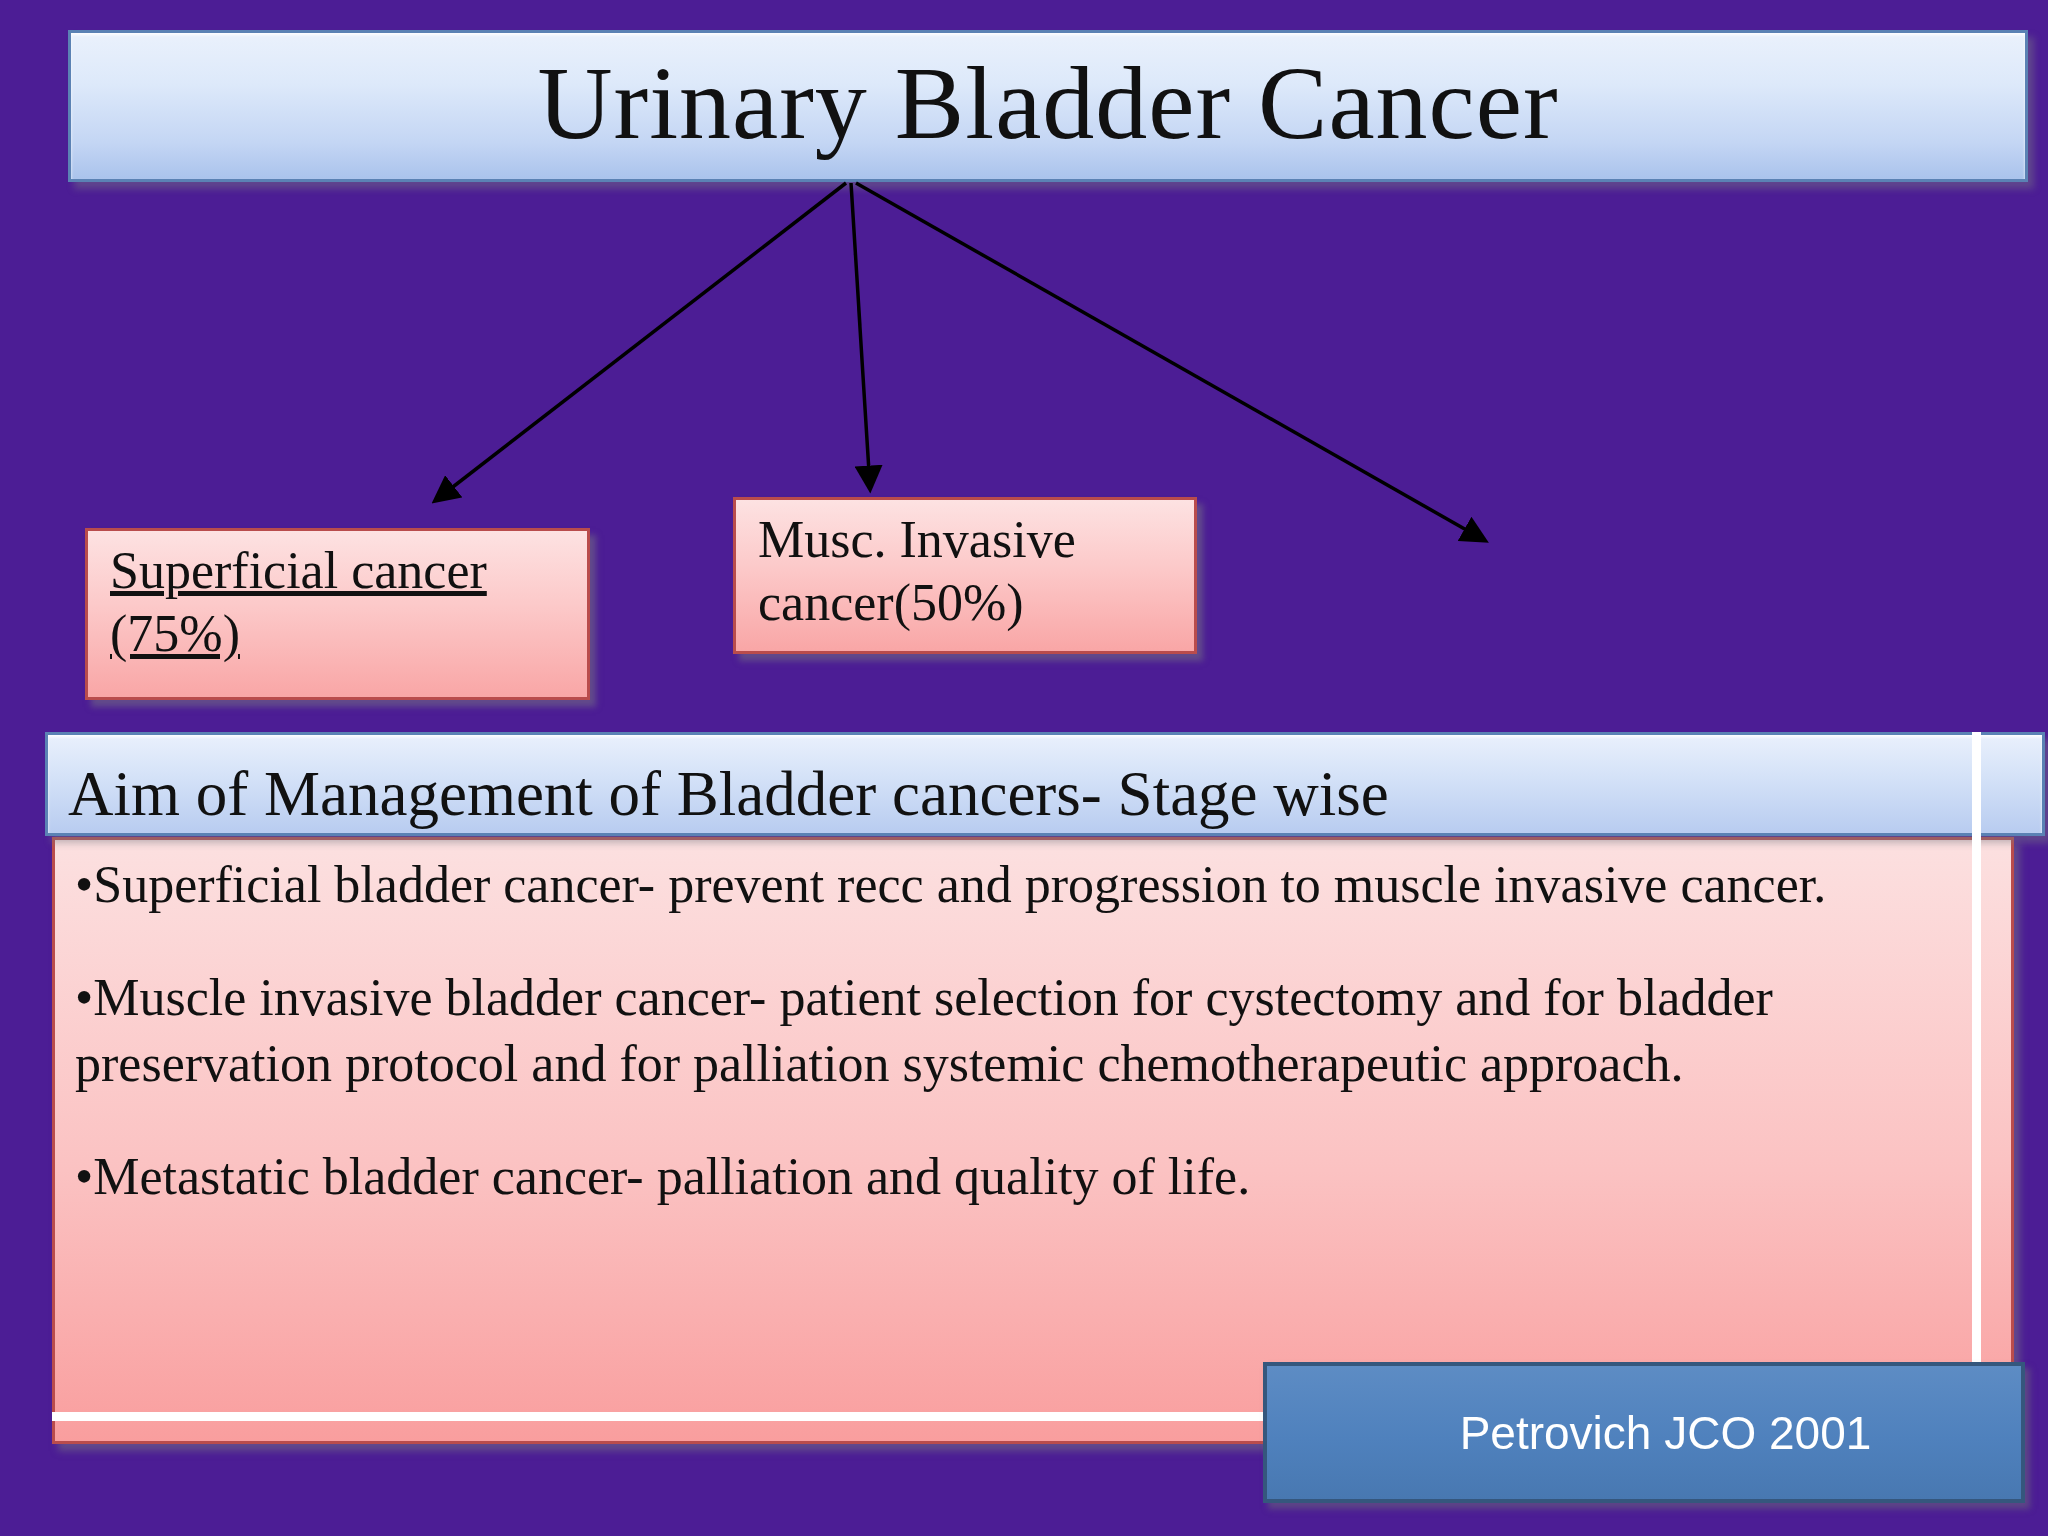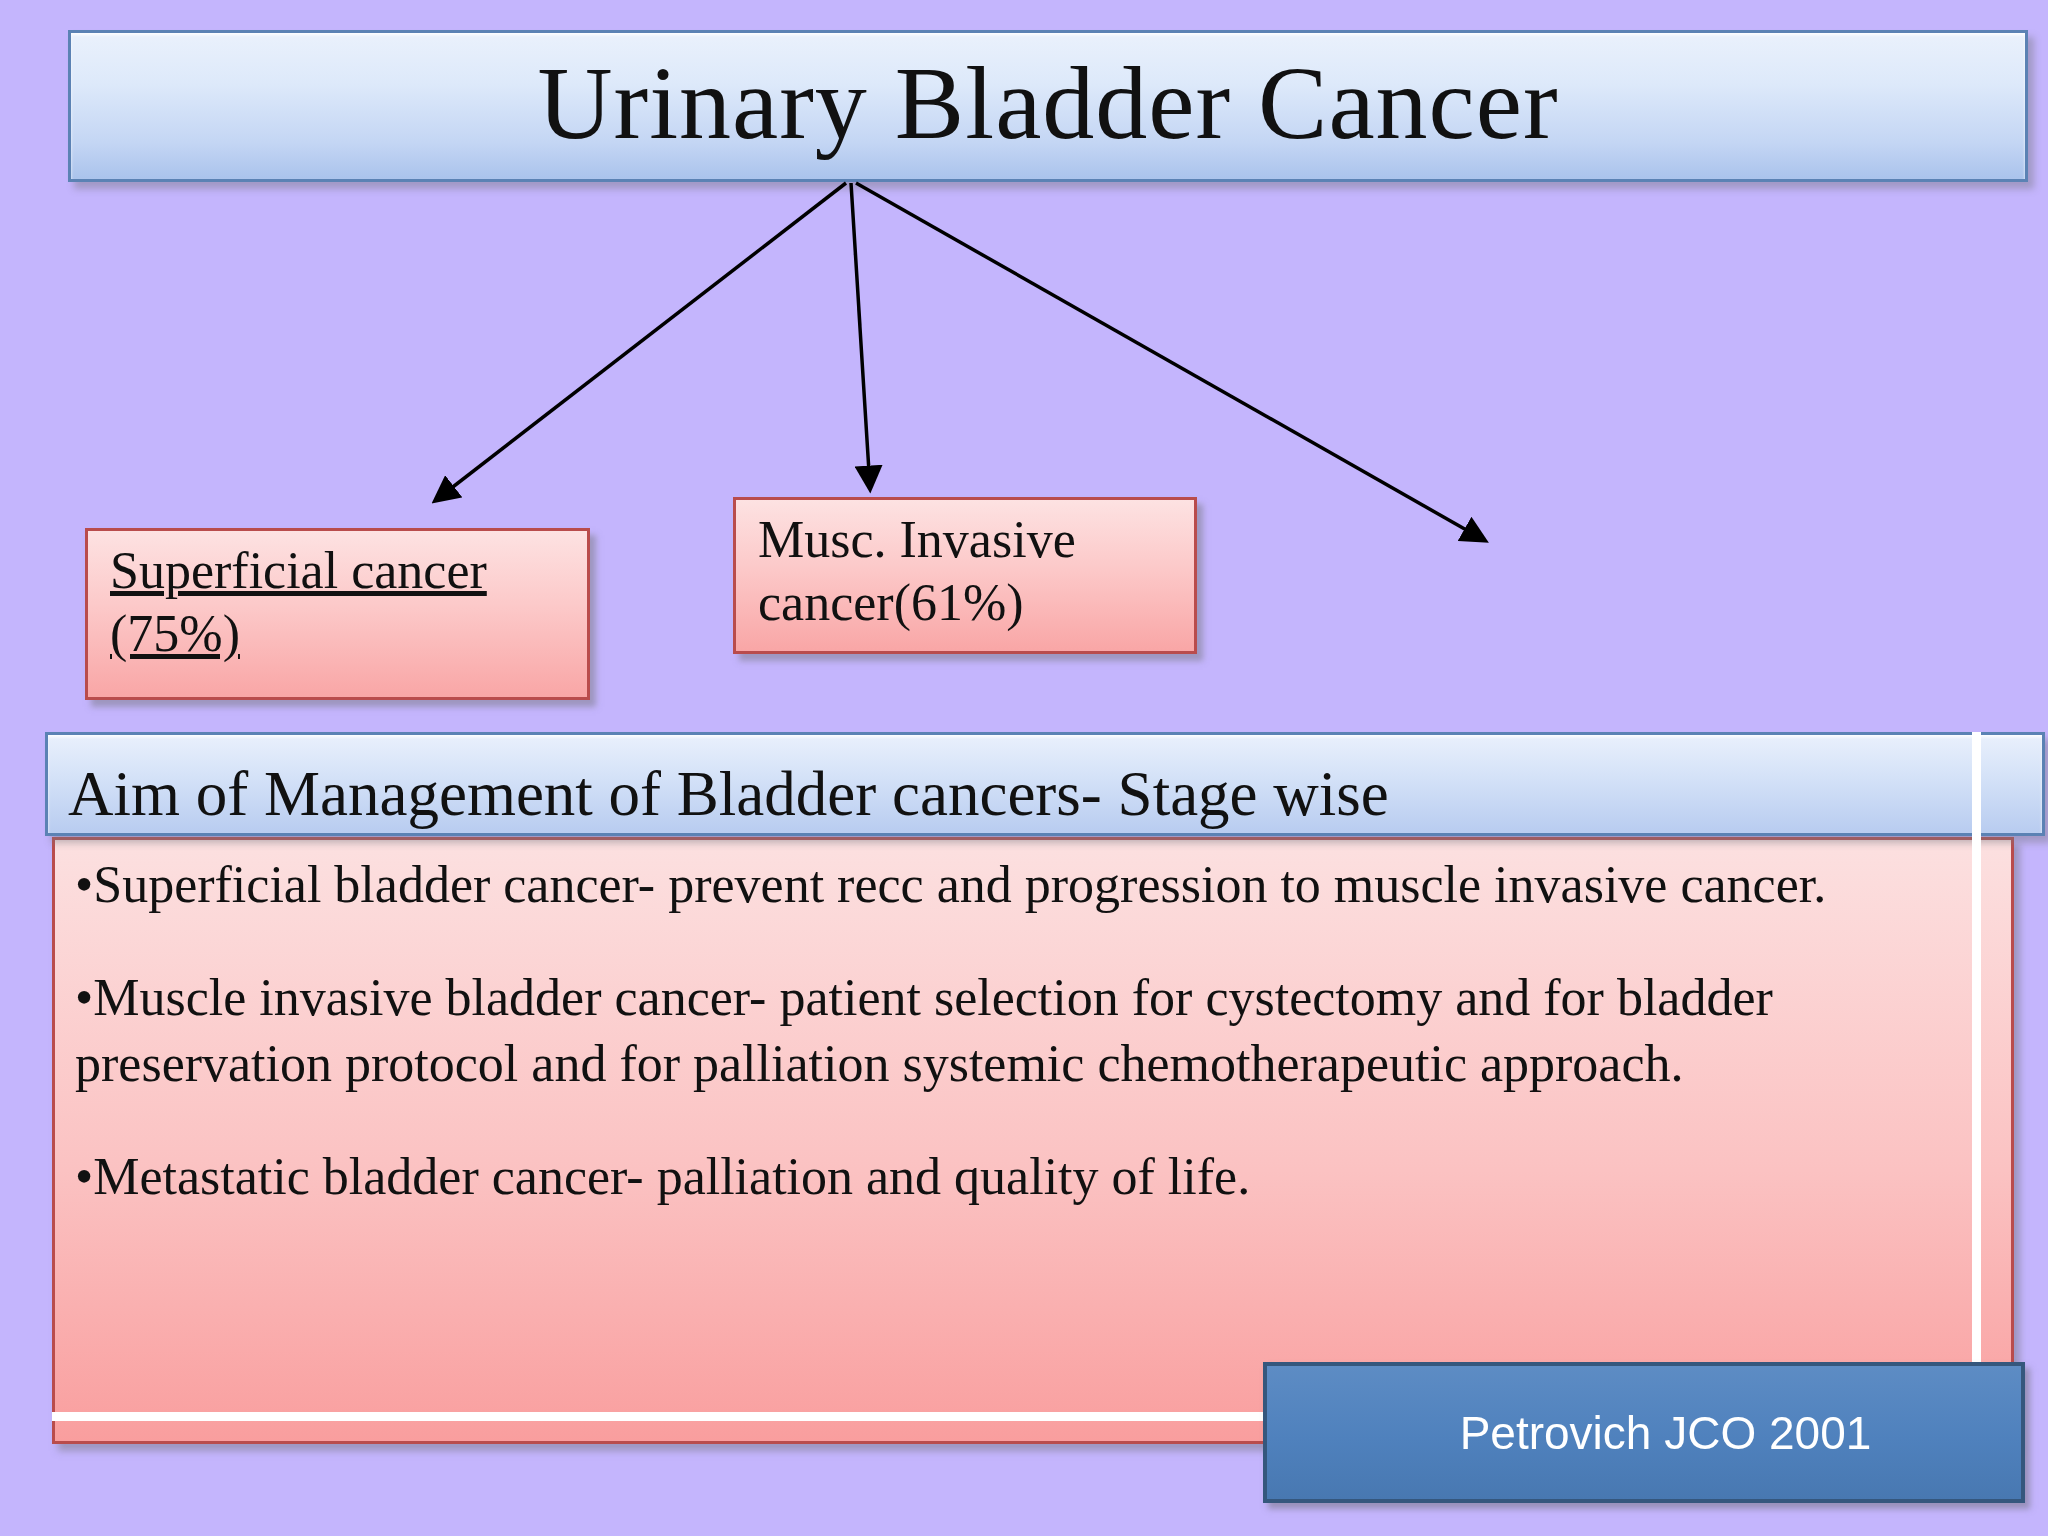--- a/index.html
+++ b/index.html
@@ -4,21 +4,21 @@
 <style>
   html, body {
     margin: 0;
     padding: 0;
     background: #ffffff;
   }
   .slide {
     position: relative;
     width: 2048px;
     height: 1536px;
-    background: #c4b5fd;
+    background: #4c1d95;
     overflow: hidden;
     font-family: "Liberation Serif", serif;
     color: #111111;
   }
 
   
   .title-box {
     position: absolute;
     left: 68px; top: 30px;
     width: 1954px; height: 146px;
@@ -147,21 +147,21 @@
     </defs>
     <line x1="846" y1="183" x2="436" y2="500" stroke="#000000" stroke-width="3.5" marker-end="url(#ah)"></line>
     <line x1="851" y1="183" x2="870" y2="488" stroke="#000000" stroke-width="3.5" marker-end="url(#ah)"></line>
     <line x1="856" y1="183" x2="1484" y2="540" stroke="#000000" stroke-width="3.5" marker-end="url(#ah)"></line>
   </svg>
 
   <div class="branch-box branch-superficial">
     <span>Superficial cancer (75%)</span>
   </div>
   <div class="branch-box branch-musc">
-    <span>Musc. Invasive cancer(61%)</span>
+    <span>Musc. Invasive cancer(50%)</span>
   </div>
 
   <div class="content-panel">
     <p class="bullet-line"><span>•</span><span>Superficial bladder cancer- prevent recc and progression to muscle invasive cancer.</span></p>
     <p class="bullet-line"><span>•</span><span>Muscle invasive bladder cancer- patient selection for cystectomy and for bladder preservation protocol and for palliation systemic chemotherapeutic approach.</span></p>
     <p class="bullet-line"><span>•</span><span>Metastatic bladder cancer- palliation and quality of life.</span></p>
   </div>
 
   <div class="aim-header">
     <span class="aim-heading-text">Aim of Management of Bladder cancers- Stage wise</span>

